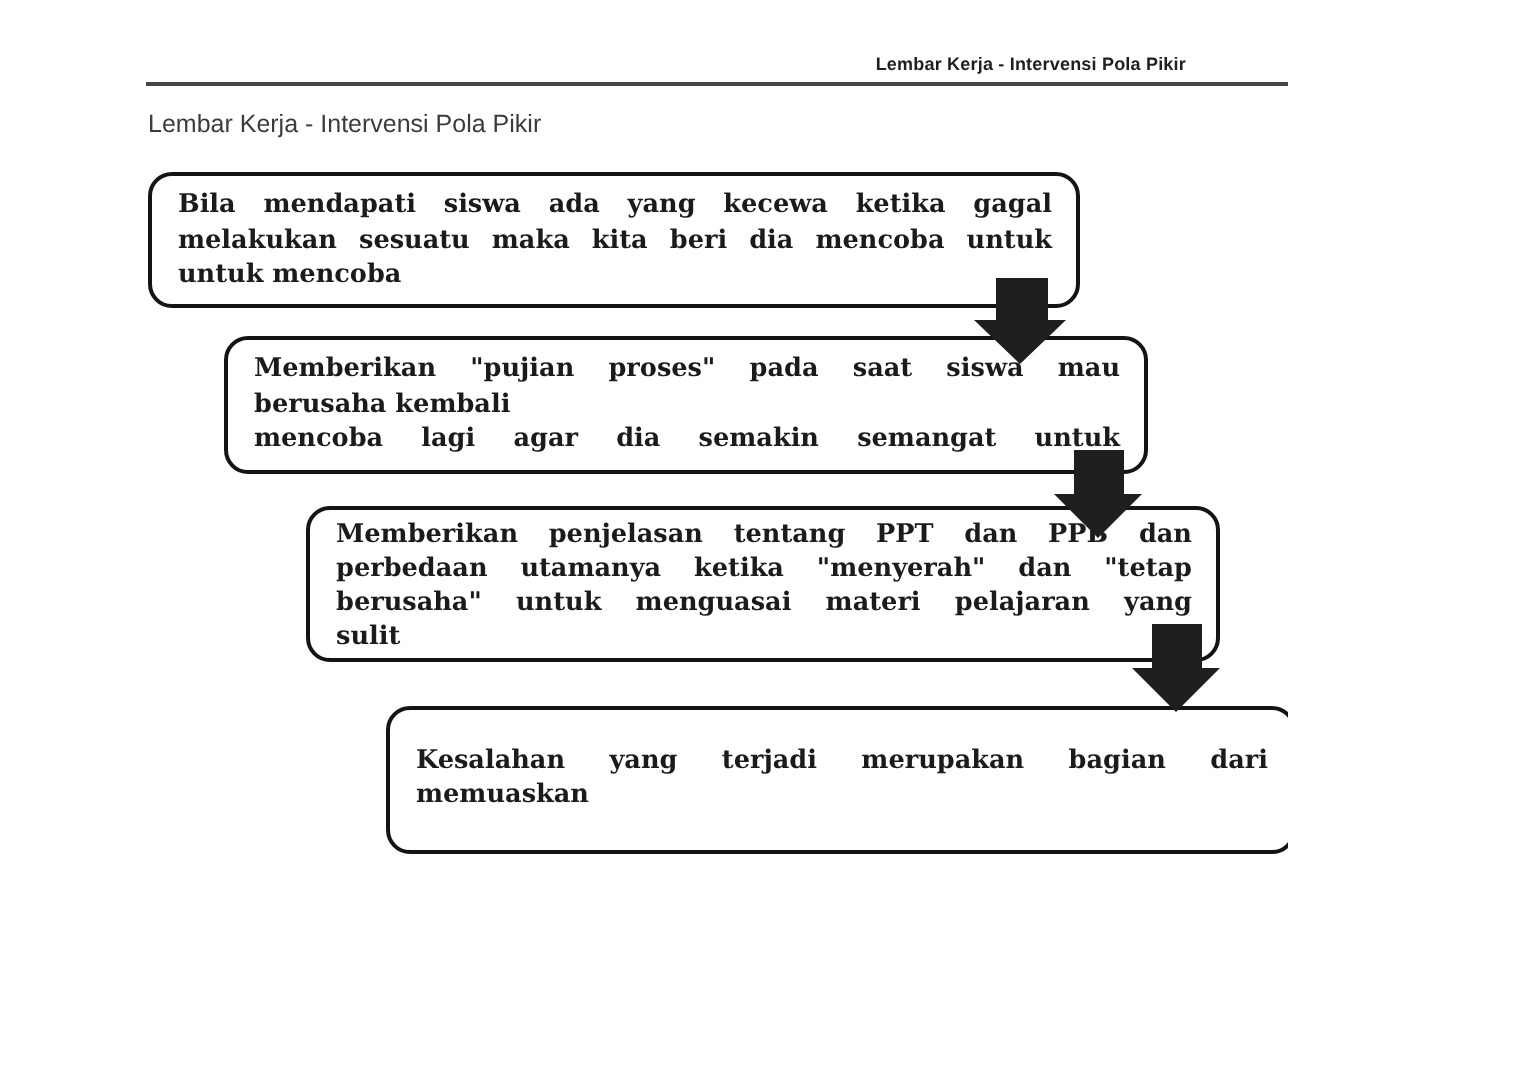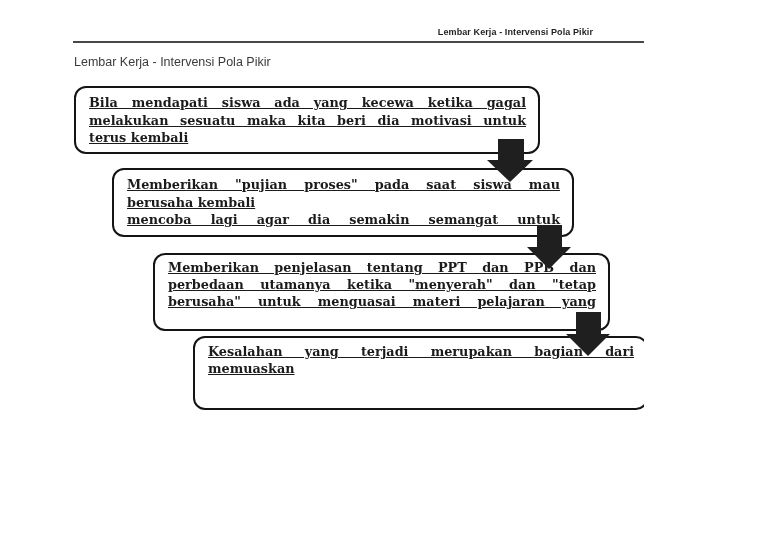--- a/index.html
+++ b/index.html
@@ -45,34 +45,33 @@
     background: #ffffff;
     border: 2.5px solid #141414;
     border-radius: 12px;
     padding: 6px 12px 0 13px;
     font-family: "DejaVu Serif", "Liberation Serif", serif;
     font-weight: 700;
     font-size: 12.8px;
     color: #1b1b1b;
     overflow: hidden;
     z-index: 1;
-    text-decoration: underline;
   }
   .flow-box .line {
     display: block;
     line-height: 17.5px;
     text-align: justify;
     text-align-last: justify;
     white-space: normal;
   }
   .flow-box .line.last { text-align-last: left; }
   .box1 { left: 74px;  top: 86px;  width: 466px; height: 68px; }
   .box2 { left: 112px; top: 168px; width: 462px; height: 69px; }
   .box3 { left: 153px; top: 253px; width: 457px; height: 78px; padding-top: 4px; }
-  .box4 { left: 193px; top: 336px; width: 455px; height: 74px; padding-top: 5px; }
+  .box4 { left: 193px; top: 353px; width: 455px; height: 74px; padding-top: 17px; }
   .box4 .line, .box3 .line { line-height: 17px; }
   .flow-arrow {
     position: absolute;
     z-index: 5;
     display: block;
   }
   .arrow1 { left: 487px; top: 139px; }
   .arrow2 { left: 527px; top: 225px; }
   .arrow3 { left: 566px; top: 312px; }
 </style>
@@ -80,34 +79,35 @@
 <body>
 
 <div class="page">
 
   <div class="running-header">Lembar Kerja - Intervensi Pola Pikir</div>
   <div class="header-rule"></div>
   <div class="doc-title">Lembar Kerja - Intervensi Pola Pikir</div>
 
   <div class="flow-box box1">
     <span class="line">Bila mendapati siswa ada yang kecewa ketika gagal</span>
-    <span class="line">melakukan sesuatu maka kita beri dia motivasi untuk</span>
-    <span class="line last">terus kembali</span>
+    <span class="line">melakukan sesuatu maka kita beri dia mencoba untuk</span>
+    <span class="line last">untuk mencoba</span>
   </div>
 
   <div class="flow-box box2">
     <span class="line">Memberikan "pujian proses" pada saat siswa mau</span>
     <span class="line last">berusaha kembali</span>
     <span class="line">mencoba lagi agar dia semakin semangat untuk</span>
   </div>
 
   <div class="flow-box box3">
     <span class="line">Memberikan penjelasan tentang PPT dan PPB dan</span>
     <span class="line">perbedaan utamanya ketika "menyerah" dan "tetap</span>
     <span class="line">berusaha" untuk menguasai materi pelajaran yang</span>
+    <span class="line last">sulit</span>
   </div>
 
   <div class="flow-box box4">
     <span class="line">Kesalahan yang terjadi merupakan bagian dari</span>
     <span class="line last">memuaskan</span>
   </div>
 
   <svg class="flow-arrow arrow1" width="46" height="43" viewBox="0 0 46 43">
     <polygon points="11,0 37,0 37,21 46,21 23,43 0,21 11,21" fill="#1f1f1f"></polygon>
   </svg>

